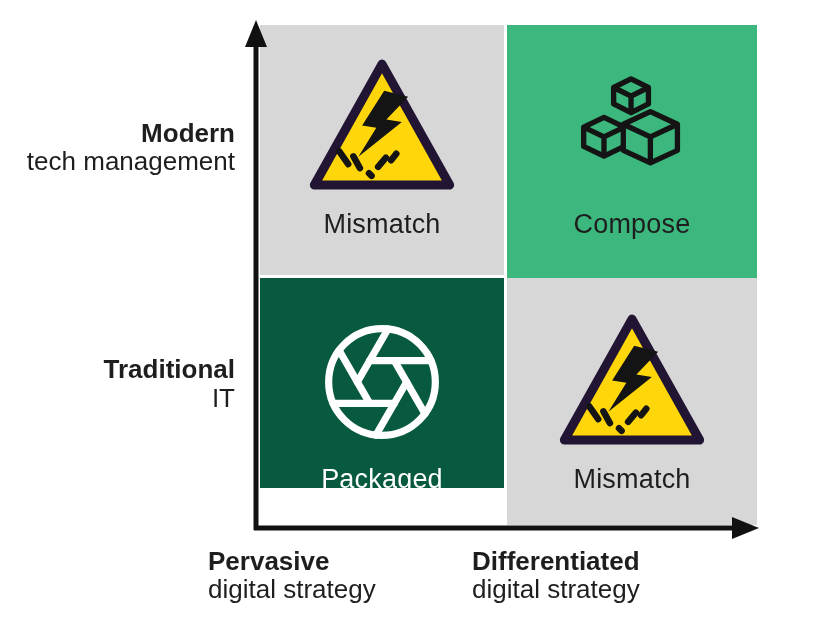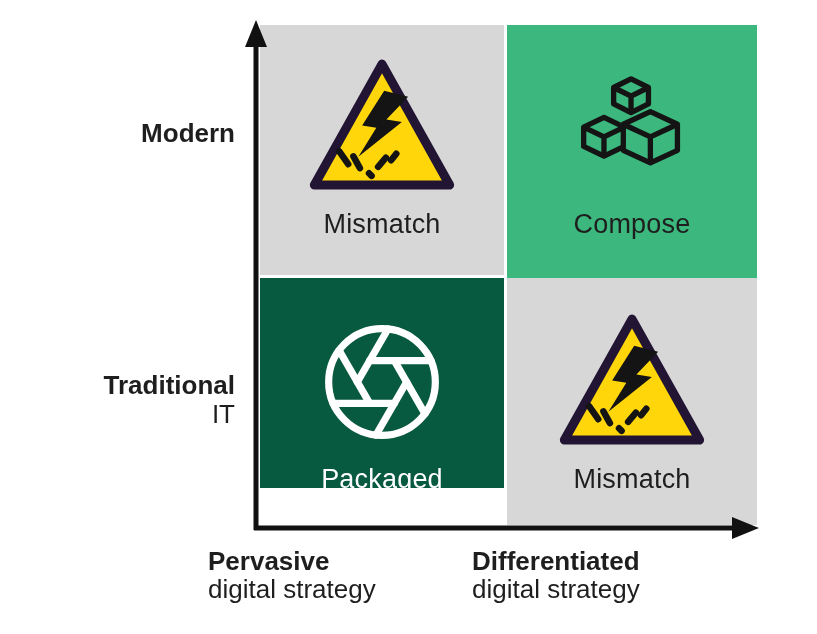--- a/index.html
+++ b/index.html
@@ -52,21 +52,21 @@
   
   .axes { position:absolute; inset:0; pointer-events:none; }
   .axes .axis-line { stroke:var(--axis-black); stroke-width:5; }
   .axes .axis-head { fill:var(--axis-black); }
 
   
   .axis-label { position:absolute; font-size:26px; line-height:28px; color:var(--text-dark); }
   .axis-label .emph { font-weight:bold; }
   .y-label { left:0; width:235px; text-align:right; }
   .y-top    { top:119px; }
-  .y-bottom { top:371px; line-height:29px; }
+  .y-bottom { top:355px; line-height:29px; }
   .x-label { text-align:left; top:547px; width:320px; }
   .x-left  { left:208px; }
   .x-right { left:472px; }
 </style>
 </head>
 <body>
 
 <div class="canvas">
 
   <div class="quad q-tl">
@@ -138,20 +138,21 @@
 
   <svg class="axes" width="817" height="634" viewBox="0 0 817 634">
     <line class="axis-line" x1="256" y1="40" x2="256" y2="530"></line>
     <polygon class="axis-head" points="256,20 245,47 267,47"></polygon>
     <line class="axis-line" x1="254" y1="528" x2="738" y2="528"></line>
     <polygon class="axis-head" points="759,528 732,517 732,539"></polygon>
   </svg>
 
   <div class="axis-label y-label y-top">
     <div class="emph">Modern</div>
+    <div class="rest">tech management</div>
   </div>
   <div class="axis-label y-label y-bottom">
     <div class="emph">Traditional</div>
     <div class="rest">IT</div>
   </div>
 
   <div class="axis-label x-label x-left">
     <div class="emph">Pervasive</div>
     <div class="rest">digital strategy</div>
   </div>

